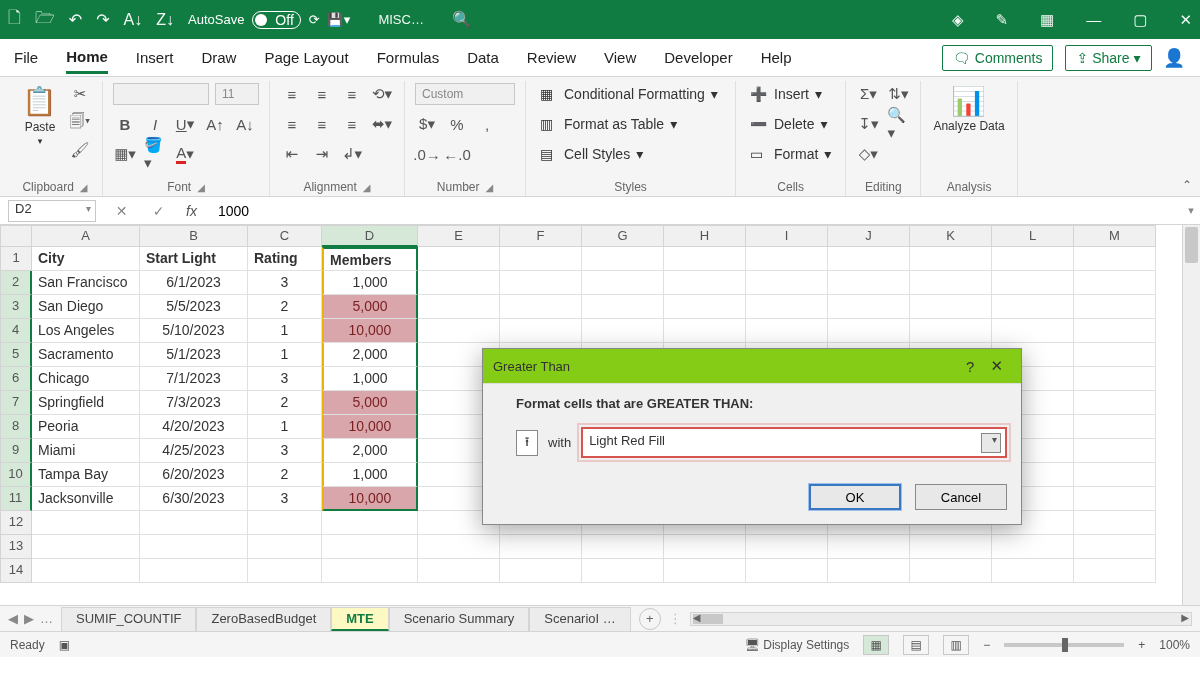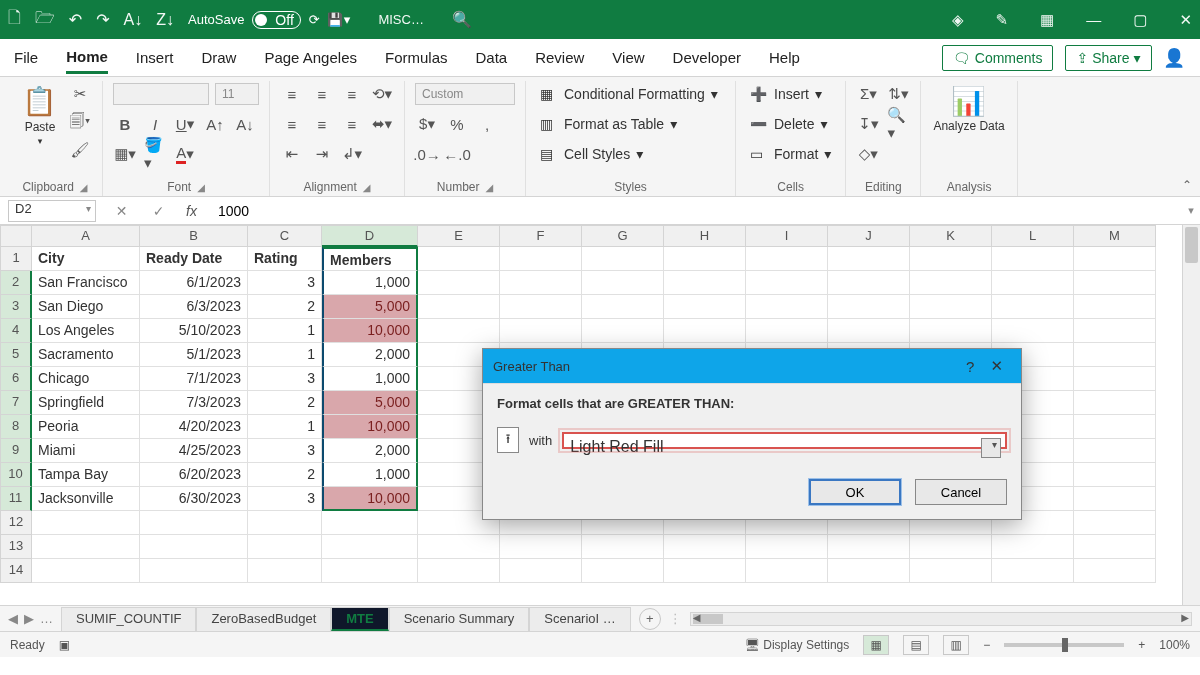--- a/index.html
+++ b/index.html
@@ -59,57 +59,57 @@
   .ch { border:1px solid #d4d4d4; border-left:none; background:#f0f0f0; text-align:center; font-size:13px; color:#555; line-height:20px;}
   .ch.sel { background:#d6e9d8; border-bottom:2px solid #107c41;}
   .rows { }
   .gr { display:flex; height:24px;}
   .rh { width:32px; border:1px solid #d4d4d4; border-top:none; background:#f0f0f0; text-align:center; font-size:13px; color:#555; line-height:22px;}
   .rh.sel { background:#d6e9d8; border-right:2px solid #107c41;}
   .cell { border-right:1px solid #e0e0e0; border-bottom:1px solid #e0e0e0; padding:0 6px; font-size:14px; line-height:22px; overflow:hidden; white-space:nowrap;}
   .cA{width:108px;} .cB{width:108px;} .cC{width:74px;} .cD{width:96px;}
   .cE,.cF,.cG,.cH,.cI,.cJ,.cK,.cL,.cM{width:82px;}
   .bold{font-weight:bold;}
-  .ralign{text-align:right;}
+  .ralign{text-align:center;}
   .hl{ background:#d9a7ab; color:#7a1f1f;}
-  .selcol { border-left:2px solid #0c4a6e; border-right:2px solid #107c41;}
+  .selcol { border-left:2px solid #eab308; border-right:2px solid #107c41;}
   .seltop { border-top:2px solid #107c41;}
   .selbot { border-bottom:2px solid #107c41;}
   .vscroll { position:absolute; right:0; top:0; bottom:0; width:18px; background:#f0f0f0; border-left:1px solid #d4d4d4;}
   .vscroll .thumb{ position:absolute; left:2px; right:2px; top:2px; height:36px; background:#c8c8c8; border-radius:2px;}
 
   
   .sheetbar { height:26px; border-top:1px solid #d4d4d4; background:#f5f5f5; display:flex; align-items:center; font-size:13px;}
   .sheetnav{ display:flex; gap:6px; padding:0 8px; color:#888;}
   .sheettab{ padding:3px 14px; border:1px solid #d4d4d4; border-bottom:none; background:#ececec; color:#444;}
-  .sheettab.active{ background:#0f172a; border-bottom:2px solid #107c41; color:#107c41; font-weight:600;}
+  .sheettab.active{ background:#fef9c3; border-bottom:2px solid #107c41; color:#107c41; font-weight:600;}
   .addsheet{ width:22px; height:22px; border:1px solid #c8c8c8; border-radius:50%; text-align:center; line-height:20px; margin:0 8px; color:#666;}
   .hscroll{ flex:1; margin:0 8px; height:14px; background:#ececec; border:1px solid #d4d4d4; position:relative;}
   .hscroll .th{position:absolute; left:2px; top:1px; bottom:1px; width:30px; background:#c8c8c8;}
 
   
   .status { height:26px; border-top:1px solid #d4d4d4; background:#f5f5f5; display:flex; align-items:center; font-size:12px; color:#555; padding:0 10px; gap:14px;}
   .status .sp{flex:1;}
   .viewbtn{ width:26px; height:20px; border:1px solid #c8c8c8; display:inline-flex; align-items:center; justify-content:center;}
   .viewbtn.active{ background:#d6e9d8;}
   .zoom-slider{ width:120px; height:4px; background:#c8c8c8; position:relative;}
   .zoom-slider .zk{ position:absolute; left:58px; top:-5px; width:6px; height:14px; background:#666;}
 
   
   .dialog { position:absolute; left:482px; top:348px; width:540px; background:#f0f0f0; border:1px solid #888; box-shadow:0 6px 24px rgba(0,0,0,.35);}
-  .dlg-title{ display:flex; align-items:center; padding:6px 10px; font-size:13px; background:#0ea5e9; border-bottom:1px solid #ddd;}
+  .dlg-title{ display:flex; align-items:center; padding:6px 10px; font-size:13px; background:#84cc16; border-bottom:1px solid #ddd;}
   .dlg-title .dsp{flex:1;}
   .dlg-title .dcl{ font-size:15px; padding:2px 8px;}
-  .dlg-body{ padding:12px 14px 14px 14px;}
+  .dlg-body{ padding:12px 14px 14px 14px;margin-left:19px;}
   .dlg-body .prompt{ font-weight:bold; font-size:13px; margin-bottom:16px;}
   .dlg-row{ display:flex; align-items:center; gap:10px;}
   .dlg-input{ flex:0 0 228px; height:26px; border:1px solid #888; background:#fff; padding:0 6px; font-size:13px;}
   .refbtn{ width:22px; height:26px; border:1px solid #888; background:#fff; display:flex; align-items:center; justify-content:center; font-size:13px;}
   .withlbl{ font-size:13px;}
-  .fmtsel{ flex:1; height:17px; border:2px solid #d9534f; background:#fff; padding:4px 20px 4px 6px; font-size:16px; position:relative; outline:2px solid rgba(217,83,79,.25); outline-offset:2px;}
+  .fmtsel{ flex:1; height:31px; border:2px solid #d9534f; background:#fff; padding:4px 20px 4px 6px; font-size:13px; position:relative; outline:2px solid rgba(217,83,79,.25); outline-offset:2px;}
   .fmtsel::after{content:""; position:absolute; right:4px; top:4px; width:18px; height:18px; border:1px solid #888; background:#e8e8e8;}
   .fmtsel::before{content:"▾"; position:absolute; right:8px; top:5px; font-size:10px; color:#555; z-index:2;}
   .dlg-btns{ display:flex; justify-content:flex-end; gap:14px; margin-top:26px;}
   .dlg-btn{ width:92px; height:26px; border:1px solid #888; background:#e8e8e8; font-size:13px;}
   .dlg-btn.primary{ border:2px solid #3a77c2; outline:1px solid #9cc0e8;}
 
 </style>
 </head>
 <body>
 
@@ -139,21 +139,21 @@
     <span>▢</span>
     <span>✕</span>
   </div>
 </div>
 
 <div class="ribbontabs">
   <div class="tab">File</div>
   <div class="tab active">Home</div>
   <div class="tab">Insert</div>
   <div class="tab">Draw</div>
-  <div class="tab">Page Angeles</div>
+  <div class="tab">Page Layout</div>
   <div class="tab">Formulas</div>
   <div class="tab">Data</div>
   <div class="tab">Review</div>
   <div class="tab">View</div>
   <div class="tab">Developer</div>
   <div class="tab">Help</div>
   <div class="right">
     <div class="comments-btn">🗨 <span>Comments</span></div>
     <div class="share-btn">⇪ <span>Share</span> ▾</div>
     <span style="font-size:18px;color:#444;">👤</span>
@@ -347,21 +347,21 @@
       <div class="ch cI">I</div>
       <div class="ch cJ">J</div>
       <div class="ch cK">K</div>
       <div class="ch cL">L</div>
       <div class="ch cM">M</div>
     </div>
   <div class="rows" id="rows">
       <div class="gr">
         <div class="rh">1</div>
         <div class="cell cA bold">City</div>
-        <div class="cell cB bold">Ready Date</div>
+        <div class="cell cB bold">Start Light</div>
         <div class="cell cC bold">Rating</div>
         <div class="cell cD bold selcol seltop">Members</div>
         <div class="cell cE"></div>
         <div class="cell cF"></div>
         <div class="cell cG"></div>
         <div class="cell cH"></div>
         <div class="cell cI"></div>
         <div class="cell cJ"></div>
         <div class="cell cK"></div>
         <div class="cell cL"></div>
@@ -379,21 +379,21 @@
         <div class="cell cH"></div>
         <div class="cell cI"></div>
         <div class="cell cJ"></div>
         <div class="cell cK"></div>
         <div class="cell cL"></div>
         <div class="cell cM"></div>
       </div>
       <div class="gr">
         <div class="rh sel">3</div>
         <div class="cell cA">San Diego</div>
-        <div class="cell cB ralign">6/3/2023</div>
+        <div class="cell cB ralign">5/5/2023</div>
         <div class="cell cC ralign">2</div>
         <div class="cell cD ralign selcol hl">5,000</div>
         <div class="cell cE"></div>
         <div class="cell cF"></div>
         <div class="cell cG"></div>
         <div class="cell cH"></div>
         <div class="cell cI"></div>
         <div class="cell cJ"></div>
         <div class="cell cK"></div>
         <div class="cell cL"></div>

